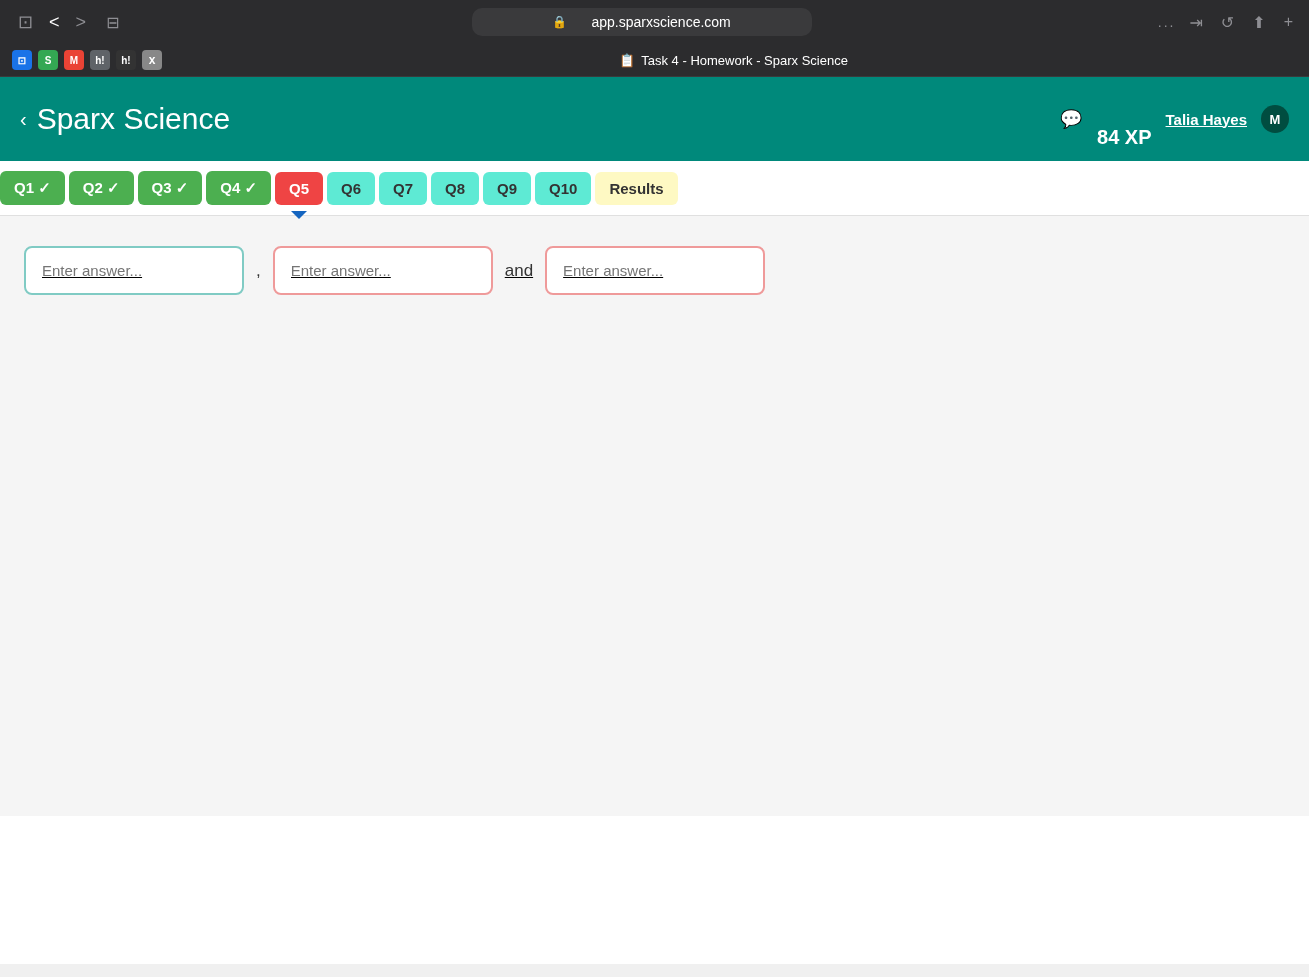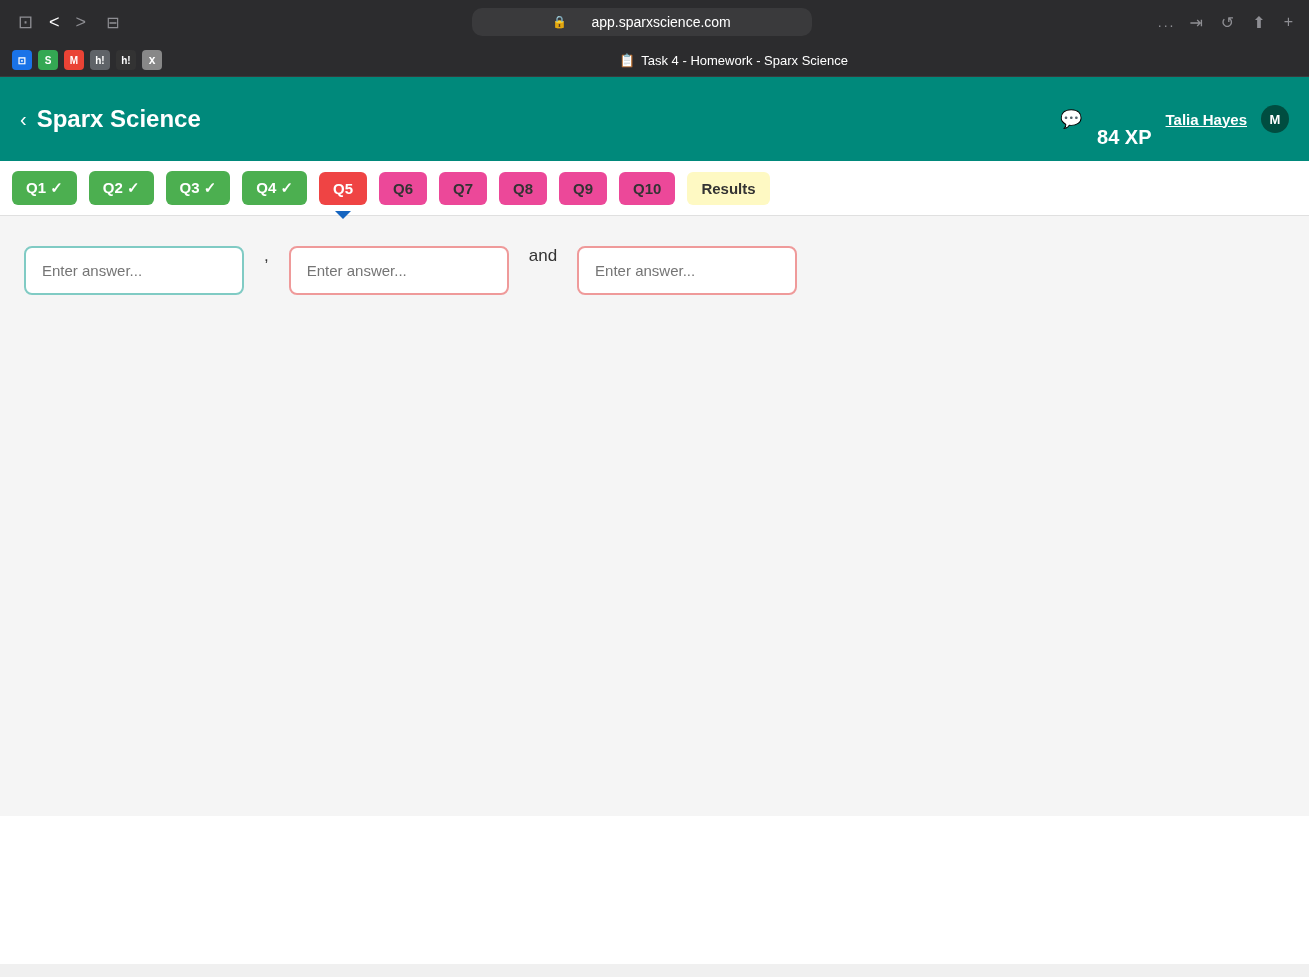--- a/index.html
+++ b/index.html
@@ -137,22 +137,22 @@
     }
     .back-arrow {
       color: #fff;
       font-size: 20px;
       cursor: pointer;
       background: none;
       border: none;
     }
     .app-title {
       color: #fff;
-      font-size: 24px;
-      font-weight: 700;
+      font-size: 30px;
+      font-weight: 400;
     }
     .header-right {
       display: flex;
       align-items: center;
       gap: 14px;
     }
     .chat-icon { color: #fff; font-size: 18px; }
     .xp-text { color: #ffffff; font-size: 20px; font-weight: 600; margin-top: 37px; }
     .user-name { color: #fff; font-size: 15px; font-weight: 600; text-decoration: underline; }
     .menu-initial {
@@ -165,34 +165,34 @@
       align-items: center;
       justify-content: center;
       font-size: 13px;
       font-weight: bold;
     }
 
     
     .question-tabs {
       display: flex;
       align-items: center;
-      padding: 10px 12px;
+      padding: 10px 0;
       background: #fff;
       border-bottom: 1px solid #e0e0e0;
-      gap: 12px;
+      gap: 4px;
       flex-wrap: wrap;
     }
     .q-tab {
       padding: 8px 14px;
       border-radius: 6px;
       font-size: 15px;
       font-weight: 600;
       cursor: pointer;
       border: none;
-      background: #ec4899;
+      background: #5eead4;
       color: #333;
     }
     .q-tab.completed {
       background: #4caf50;
       color: #fff;
     }
     .q-tab.active {
       background: #ef4444;
       color: #fff;
       position: relative;
@@ -219,23 +219,24 @@
       min-height: 600px;
     }
     .question-text {
       font-size: 18px;
       color: #222;
       margin-bottom: 28px;
       font-weight: 400;
     }
     .answer-row {
       display: flex;
-      align-items: flex-start;
-      gap: 20px;
+      align-items: center;
+      gap: 12px;
       flex-wrap: nowrap;
+      text-decoration: underline;
     }
     .answer-input {
       padding: 14px 16px;
       border-radius: 8px;
       font-size: 15px;
       width: 220px;
       outline: none;
       color: #999;
       background: #fff;
     }

